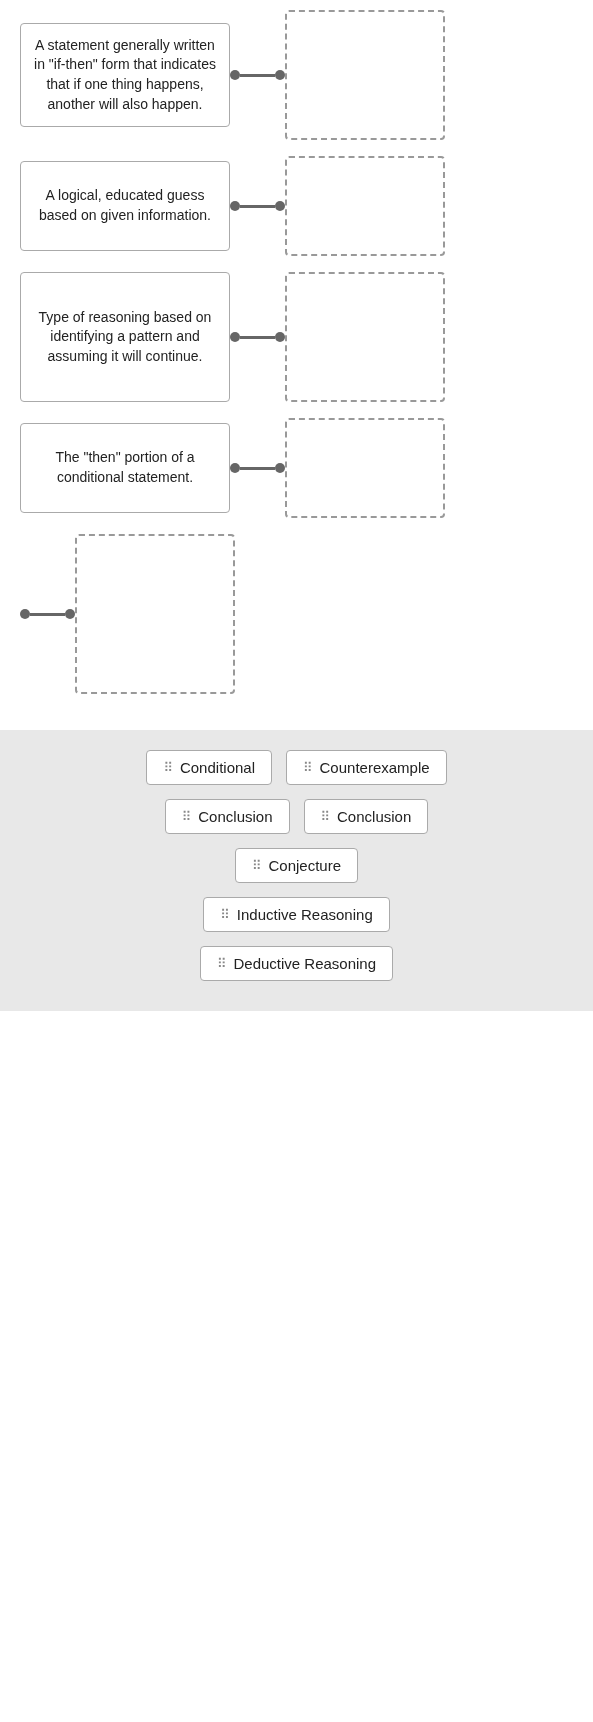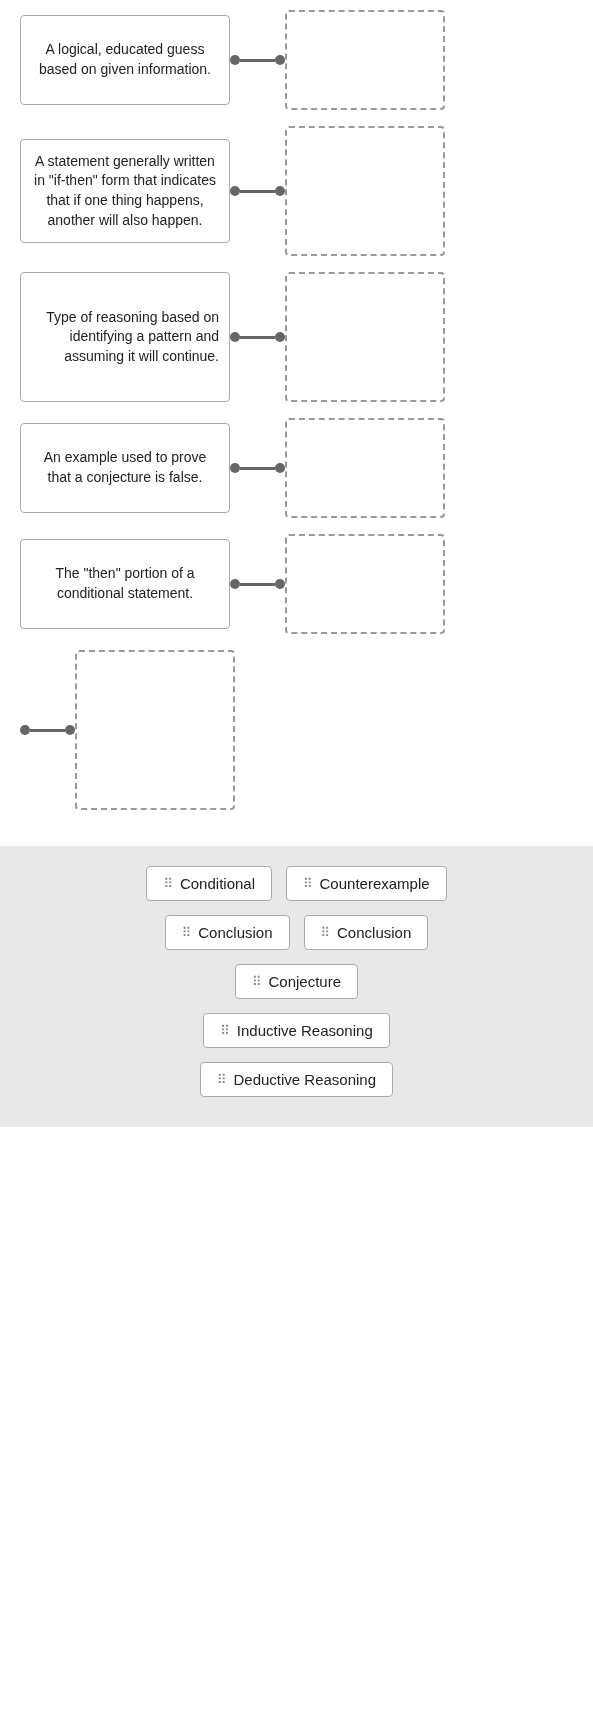--- a/index.html
+++ b/index.html
@@ -118,65 +118,54 @@
     }
   </style>
 </head>
 <body>
 
 <div class="main-container">
   <div class="matching-area">
 
     <div class="match-row">
       <div class="definition-box">
+        <span>A statement generally written in "if-then" form that indicates that if one thing happens, another will also happen.</span>
+      </div>
+      <div class="bone">
+        <div class="bone-dot"></div>
+        <div class="bone-line"></div>
+        <div class="bone-dot"></div>
+      </div>
+      <div class="drop-zone drop-zone-tall"></div>
+    </div>
+
+    <div class="match-row">
+      <div class="definition-box">
         <span>A logical, educated guess based on given information.</span>
       </div>
       <div class="bone">
         <div class="bone-dot"></div>
         <div class="bone-line"></div>
         <div class="bone-dot"></div>
       </div>
       <div class="drop-zone"></div>
     </div>
 
     <div class="match-row">
-      <div class="definition-box">
-        <span>A statement generally written in "if-then" form that indicates that if one thing happens, another will also happen.</span>
+      <div class="definition-box" style="min-height: 130px;">
+        <span>Type of reasoning based on identifying a pattern and assuming it will continue.</span>
       </div>
       <div class="bone">
         <div class="bone-dot"></div>
         <div class="bone-line"></div>
         <div class="bone-dot"></div>
       </div>
       <div class="drop-zone drop-zone-tall"></div>
     </div>
 
-    <div class="match-row">
-      <div class="definition-box" style="min-height: 130px; text-align: right;">
-        <span>Type of reasoning based on identifying a pattern and assuming it will continue.</span>
-      </div>
-      <div class="bone">
-        <div class="bone-dot"></div>
-        <div class="bone-line"></div>
-        <div class="bone-dot"></div>
-      </div>
-      <div class="drop-zone drop-zone-tall"></div>
-    </div>
-
-    <div class="match-row">
-      <div class="definition-box">
-        <span>An example used to prove that a conjecture is false.</span>
-      </div>
-      <div class="bone">
-        <div class="bone-dot"></div>
-        <div class="bone-line"></div>
-        <div class="bone-dot"></div>
-      </div>
-      <div class="drop-zone"></div>
-    </div>
 
     <div class="match-row">
       <div class="definition-box">
         <span>The "then" portion of a conditional statement.</span>
       </div>
       <div class="bone">
         <div class="bone-dot"></div>
         <div class="bone-line"></div>
         <div class="bone-dot"></div>
       </div>

